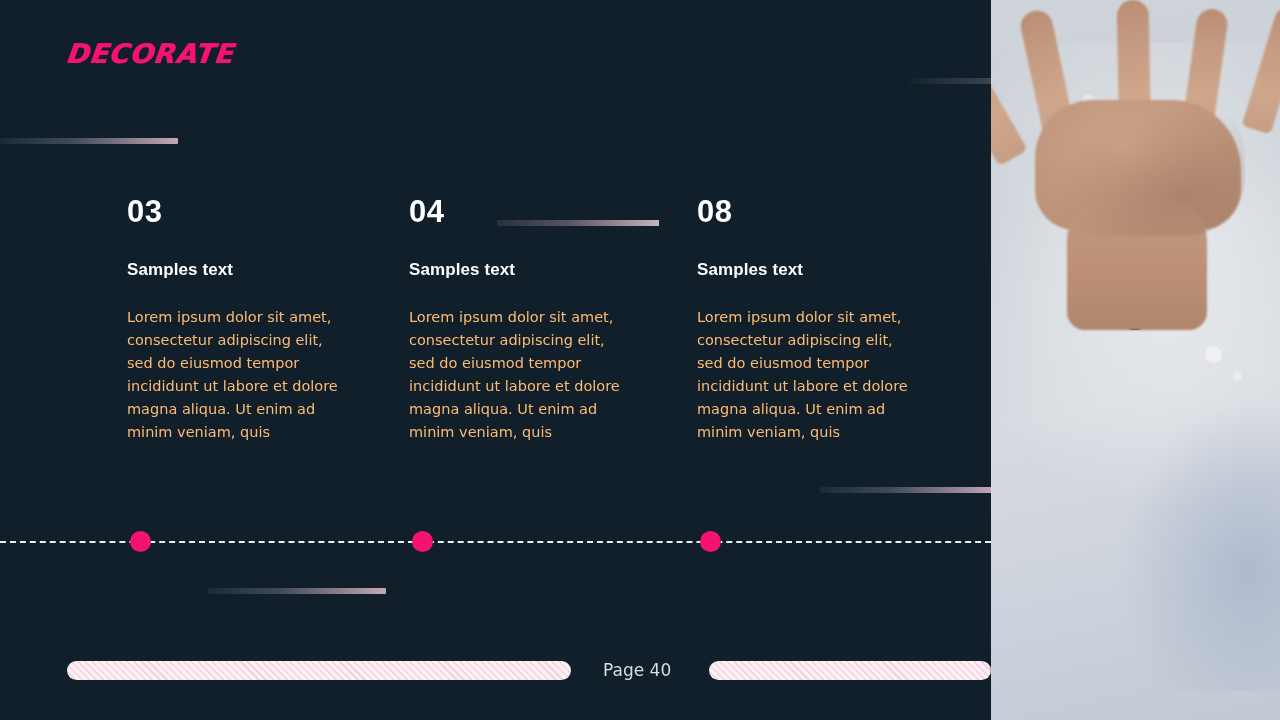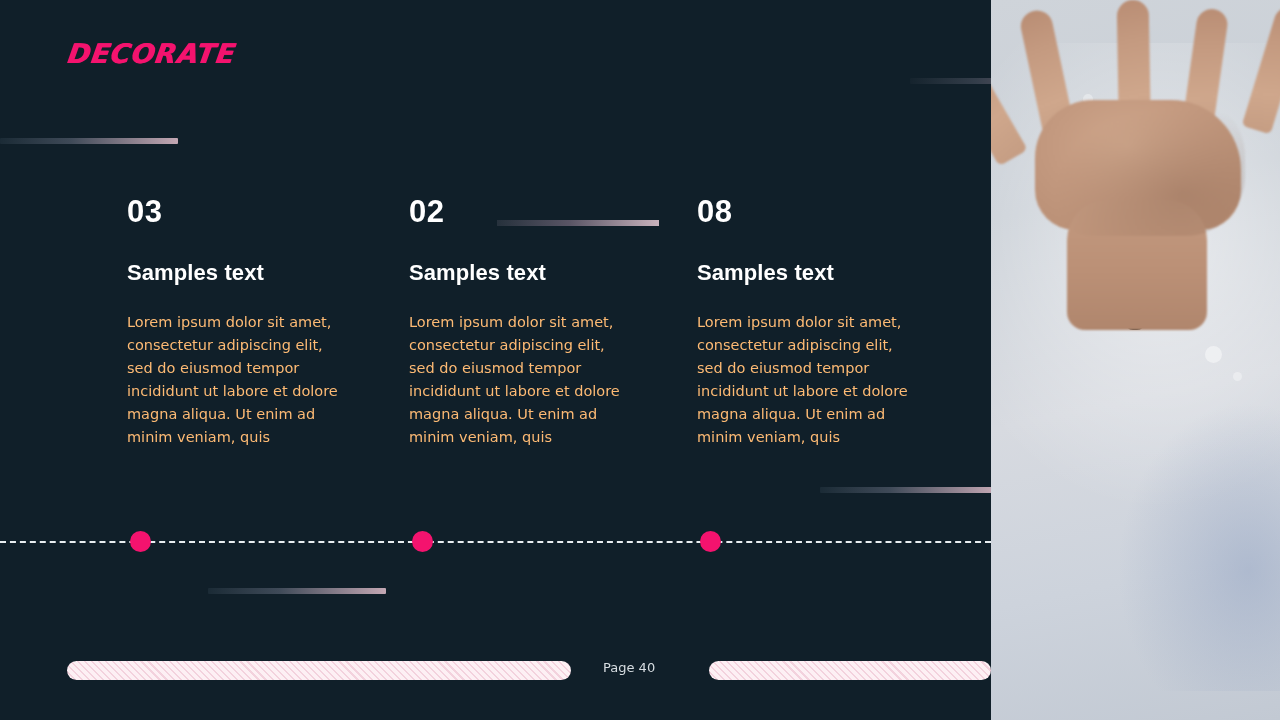--- a/index.html
+++ b/index.html
@@ -38,21 +38,21 @@
   .col-0{left:127px;}
   .col-1{left:409px;}
   .col-2{left:697px;}
 
   .num{
     font-size:31px;font-weight:bold;color:#ffffff;
     letter-spacing:0.5px;line-height:1;
     margin:0 0 34px 0;
   }
   .head{
-    font-size:22px;font-weight:bold;color:#ffffff;
+    font-size:17px;font-weight:bold;color:#ffffff;
     margin:0;line-height:1.1;letter-spacing:.1px;
     position:relative;display:block;
   }
   .head-rule{
     position:absolute;left:88px;top:24px;width:162px;height:6px;
     background:linear-gradient(90deg,#26313c 0%,#5a5565 45%,#c9b3bd 100%);
   }
   .body{
     margin-top:26px;
     font-size:14.5px;line-height:23px;color:#fdba74;
@@ -79,21 +79,21 @@
     background-color:#fdf0f4;
     background-image:repeating-linear-gradient(45deg,
       rgba(240,200,214,.75) 0px, rgba(240,200,214,.75) 1.5px,
       rgba(255,255,255,0) 1.5px, rgba(255,255,255,0) 5px);
   }
   .pill-1{left:67px;width:504px;}
   .pill-2{left:709px;width:282px;}
 
   .pagenum{
     position:absolute;left:603px;top:660px;
-    font-size:13px;color:#d7dde1;
+    font-size:17px;color:#d7dde1;
     font-family:"DejaVu Sans", sans-serif;
   }
 
   
   .photo{
     position:absolute;left:991px;top:0;width:289px;height:720px;
     overflow:hidden;
     background:linear-gradient(168deg,#cfd4da 0%,#c9cfd6 28%,#d7dae0 55%,#cdd3dc 78%,#c2c9d3 100%);
   }
   .sky-glow{
@@ -198,21 +198,21 @@
 
   <div class="cols">
 
     <div class="col col-0">
       <div class="num">03</div>
       <div class="head">Samples text</div>
       <div class="body">Lorem ipsum dolor sit amet, consectetur  adipiscing elit, sed do eiusmod tempor incididunt ut labore et dolore magna aliqua. Ut enim ad minim veniam, quis</div>
     </div>
 
     <div class="col col-1">
-      <div class="num">02</div>
+      <div class="num">04</div>
       <div class="head">Samples text</div>
       <div class="head-rule"></div>
       <div class="body">Lorem ipsum dolor sit amet, consectetur  adipiscing elit, sed do eiusmod tempor incididunt ut labore et dolore magna aliqua. Ut enim ad minim veniam, quis</div>
     </div>
 
     <div class="col col-2">
       <div class="num">08</div>
       <div class="head">Samples text</div>
       <div class="body">Lorem ipsum dolor sit amet, consectetur  adipiscing elit, sed do eiusmod tempor incididunt ut labore et dolore magna aliqua. Ut enim ad minim veniam, quis</div>
     </div>

